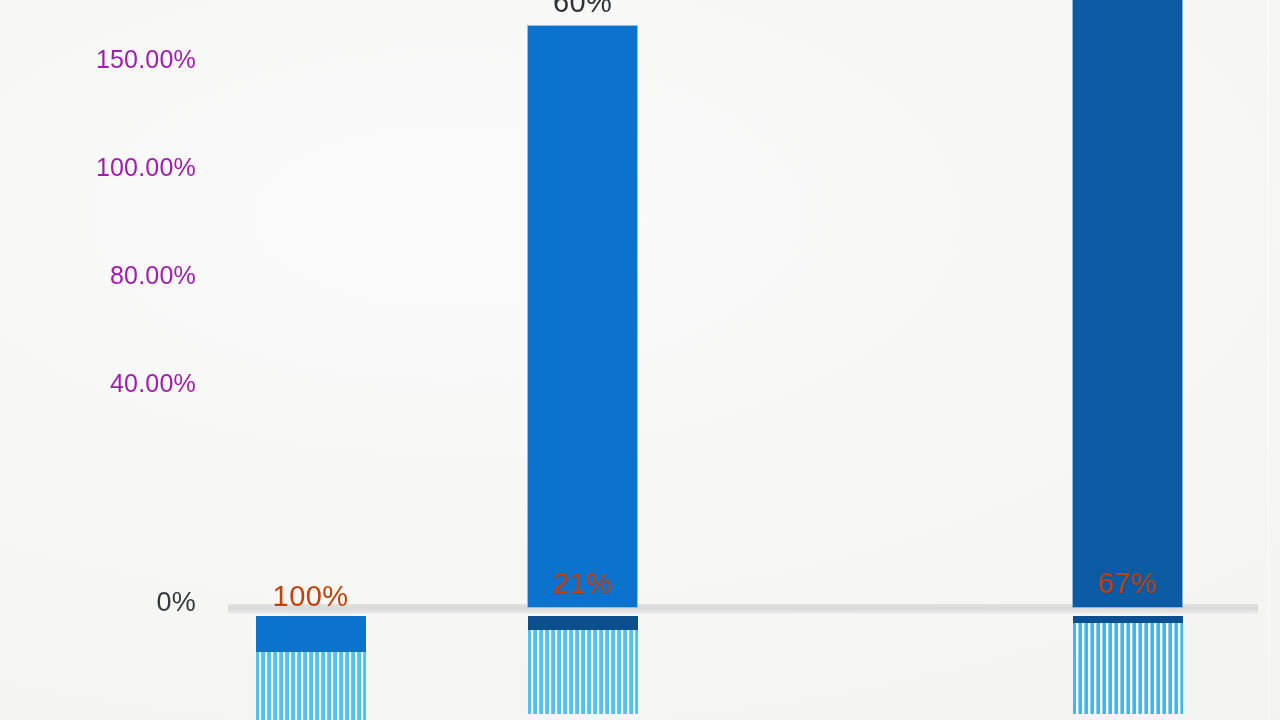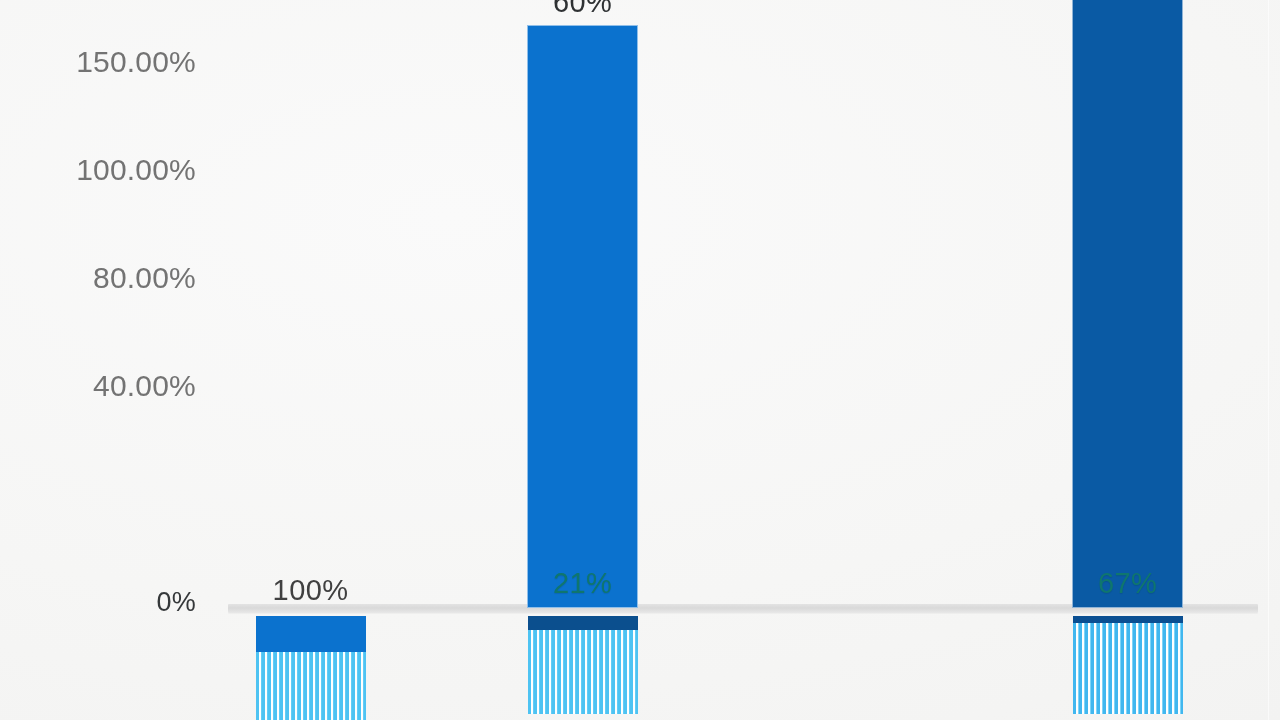--- a/index.html
+++ b/index.html
@@ -39,22 +39,22 @@
     left: 0;
     top: 0;
     width: 196px;
     height: 720px;
   }
   .y-tick {
     position: absolute;
     right: 0;
     width: 196px;
     text-align: right;
-    color: #737373;
-    font-size: 30px;
+    color: #a21caf;
+    font-size: 25px;
     font-weight: 500;
     letter-spacing: 0.2px;
     line-height: 1;
     white-space: nowrap;
   }
   .y-tick.zero-base {
     font-size: 27px;
     color: #35383a;
   }
 
@@ -96,35 +96,36 @@
   }
 
   .bar-value {
     position: absolute;
     left: 0;
     width: 111px;
     bottom: 6px;
     text-align: center;
     font-size: 29px;
     font-weight: 500;
-    color: #0f766e;
+    color: #c2410c;
     letter-spacing: 0.4px;
     text-shadow: 0 1px 1px rgba(0,0,0,0.10);
   }
 
   
   .bar-value-outside {
     position: absolute;
     left: 0;
     width: 111px;
     text-align: center;
     font-size: 29px;
     font-weight: 500;
-    color: #404040;
+    color: #c2410c;
     letter-spacing: 0.4px;
+    margin-top: 6px;
   }
 
   
   .bar-top-label {
     position: absolute;
     left: 0;
     width: 111px;
     text-align: center;
     font-size: 29px;
     font-weight: 500;

